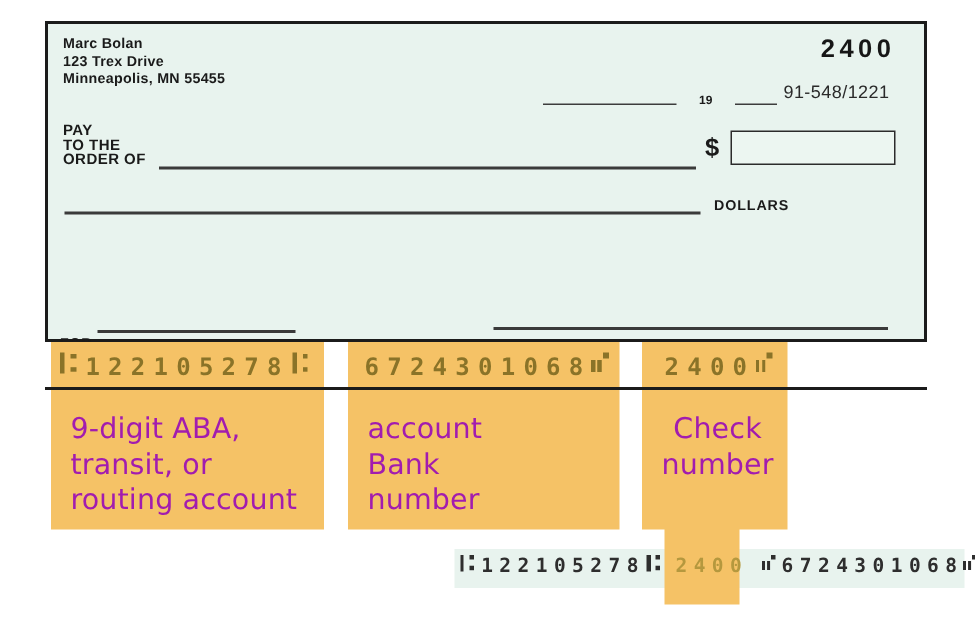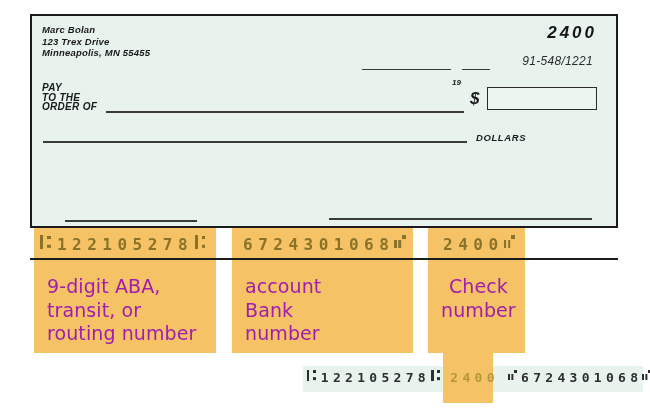--- a/index.html
+++ b/index.html
@@ -16,21 +16,20 @@
   .abs { position: absolute; }
 
   
   .check {
     position: absolute;
     left: 30px; top: 14px;
     width: 588px; height: 214px;
     background: #e8f3ee;
     border: 2.5px solid #1b1b1b;
     z-index: 1;
-    font-style: italic;
   }
   .payer {
     position: absolute; left: 10px; top: 8px;
     font-size: 9.5px; font-weight: bold; line-height: 11.5px;
     letter-spacing: 0.2px; color: #1a1a1a;
   }
   .check-no-top {
     position: absolute; right: 19px; top: 7px;
     font-size: 17px; font-weight: 600; letter-spacing: 3px;
     color: #161616;
@@ -38,21 +37,21 @@
   .fractional {
     position: absolute; right: 23px; top: 38px;
     font-size: 12px; color: #2a2a2a; letter-spacing: 0.3px;
   }
   .date-group {
     position: absolute; left: 330px; top: 44px;
     display: flex; align-items: flex-end;
   }
   .date-line-long { width: 89px; height: 10px; border-bottom: 1.5px solid #3c3c3c; }
   .date-line-short { width: 28px; height: 10px; border-bottom: 1.5px solid #3c3c3c; }
-  .date-19 { font-size: 8px; font-weight: bold; margin: 0 1px; position: relative; top: 17px; }
+  .date-19 { font-size: 8px; font-weight: bold; margin: 0 15px; position: relative; top: 1px; }
   .pay-to {
     position: absolute; left: 10px; top: 67px;
     font-size: 10px; font-weight: bold; line-height: 9.6px; letter-spacing: 0.3px;
   }
   .payee-line { position: absolute; left: 74px; top: 95px; width: 358px; height: 0; border-bottom: 2px solid #3a3a3a; }
   .dollar-sign { position: absolute; left: 438px; top: 73px; font-size: 17px; font-weight: 600; }
   .amount-box {
     position: absolute; left: 455px; top: 71px;
     width: 110px; height: 23px;
     border: 1.5px solid #2b2b2b; background: #ecf6f1;
@@ -190,21 +189,21 @@
       <span class="sym sym-onus"></span>
   </div>
   <div class="micr micr-check-line micr-seg-checkno">
     <span>2400</span>
       <span class="sym sym-onus"></span>
   </div>
 
   <div class="anno anno-1">
     <div>9-digit ABA,</div>
     <div>transit, or</div>
-    <div>routing number</div>
+    <div>routing account</div>
   </div>
   <div class="anno anno-2">
     <div>account</div>
     <div>Bank</div>
     <div>number</div>
   </div>
   <div class="anno anno-3">
     <div>Check</div>
     <div>number</div>
   </div>

